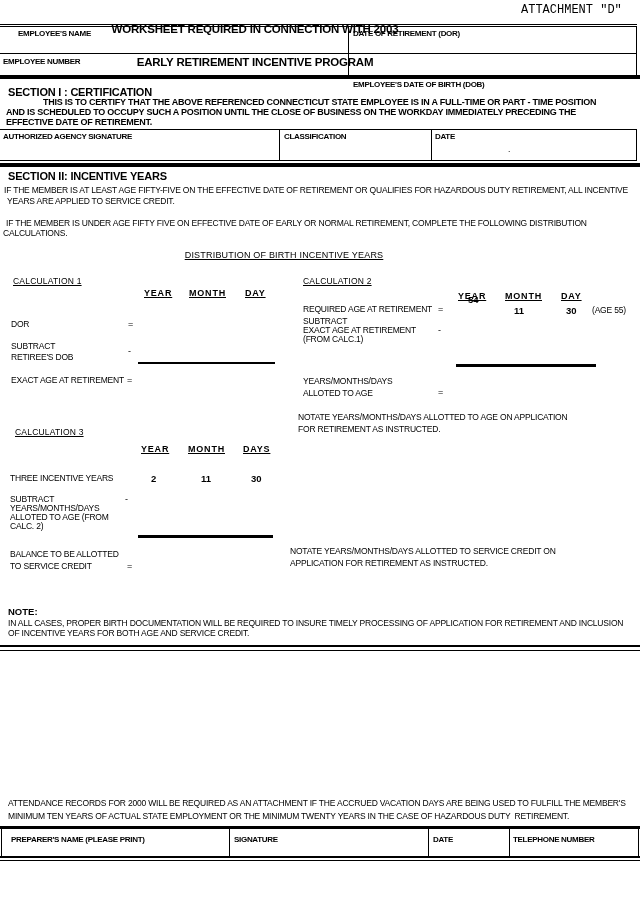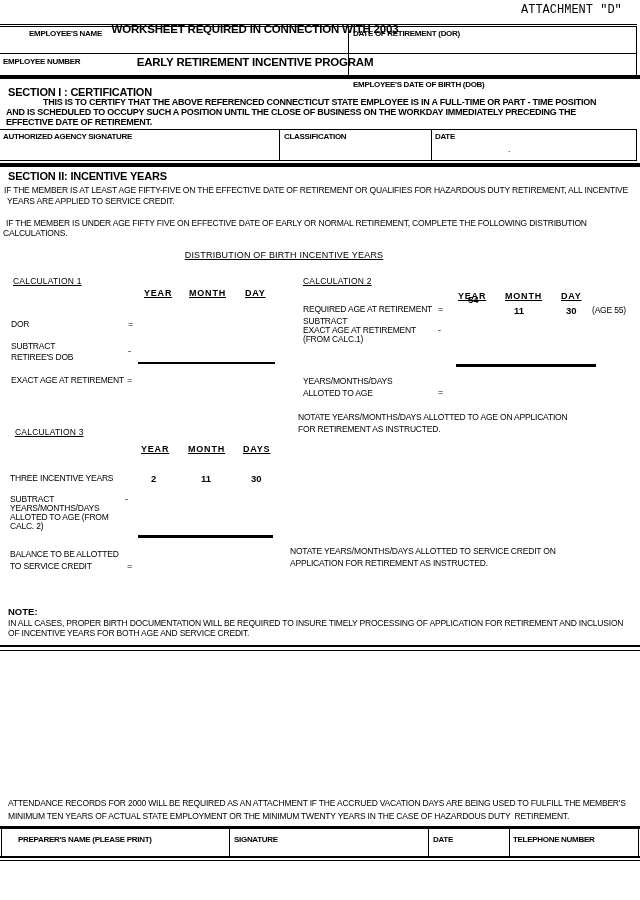--- a/index.html
+++ b/index.html
@@ -34,21 +34,21 @@
   </div>
   <div class="abs mono" style="left:521px;top:3px;">ATTACHMENT "D"</div>
 
   <div class="hline" style="left:0;top:24px;width:637px;"></div>
   <div class="hline" style="left:0;top:26px;width:637px;"></div>
   <div class="hline" style="left:0;top:53px;width:637px;"></div>
   <div class="hline" style="left:0;top:75px;width:640px;height:4px;"></div>
   <div class="vline" style="left:348px;top:26px;height:49px;"></div>
   <div class="vline" style="left:636px;top:26px;height:49px;"></div>
 
-  <div class="abs lbl" style="left:13px;top:29px;padding-left:16px;">EMPLOYEE'S NAME</div>
+  <div class="abs lbl" style="left:2px;top:29px;padding-left:16px;">EMPLOYEE'S NAME</div>
   <div class="field" style="left:0;top:27px;width:348px;height:26px;"></div>
   <div class="abs lbl" style="left:353px;top:29px;">DATE OF RETIREMENT (DOR)</div>
   <div class="field" style="left:348px;top:27px;width:288px;height:26px;"></div>
   <div class="abs lbl" style="left:3px;top:57px;">EMPLOYEE NUMBER</div>
   <div class="field" style="left:0;top:53px;width:348px;height:22px;"></div>
   <div class="abs lbl" style="left:353px;top:67px;margin-top:13px;">EMPLOYEE'S DATE OF BIRTH (DOB)</div>
   <div class="field" style="left:348px;top:53px;width:288px;height:22px;"></div>
 
   <div class="abs sech" style="left:8px;top:86px;">SECTION I : CERTIFICATION</div>
   <div class="abs certb" style="left:3px;top:97px;margin-left:40px;">THIS IS TO CERTIFY THAT THE ABOVE REFERENCED CONNECTICUT STATE EMPLOYEE IS IN A FULL-TIME OR PART - TIME POSITION</div>
@@ -149,21 +149,21 @@
 
   <div class="hline" style="left:0;top:826px;width:640px;height:3px;"></div>
   <div class="vline" style="left:1px;top:829px;height:27px;"></div>
   <div class="vline" style="left:229px;top:829px;height:27px;"></div>
   <div class="vline" style="left:428px;top:829px;height:27px;"></div>
   <div class="vline" style="left:509px;top:829px;height:27px;"></div>
   <div class="vline" style="left:638px;top:829px;height:27px;"></div>
   <div class="hline" style="left:0;top:856px;width:640px;height:2px;"></div>
   <div class="hline" style="left:0;top:860px;width:640px;"></div>
 
-  <div class="abs lbl" style="left:18px;top:835px;">PREPARER'S NAME (PLEASE PRINT)</div>
+  <div class="abs lbl" style="left:11px;top:835px;">PREPARER'S NAME (PLEASE PRINT)</div>
   <div class="field" style="left:1px;top:829px;width:228px;height:27px;"></div>
   <div class="abs lbl" style="left:234px;top:835px;">SIGNATURE</div>
   <div class="field" style="left:229px;top:829px;width:199px;height:27px;"></div>
   <div class="abs lbl" style="left:433px;top:835px;">DATE</div>
   <div class="field" style="left:428px;top:829px;width:81px;height:27px;"></div>
   <div class="abs lbl" style="left:513px;top:835px;">TELEPHONE NUMBER</div>
   <div class="field" style="left:509px;top:829px;width:129px;height:27px;"></div>
 
 </div>
 

